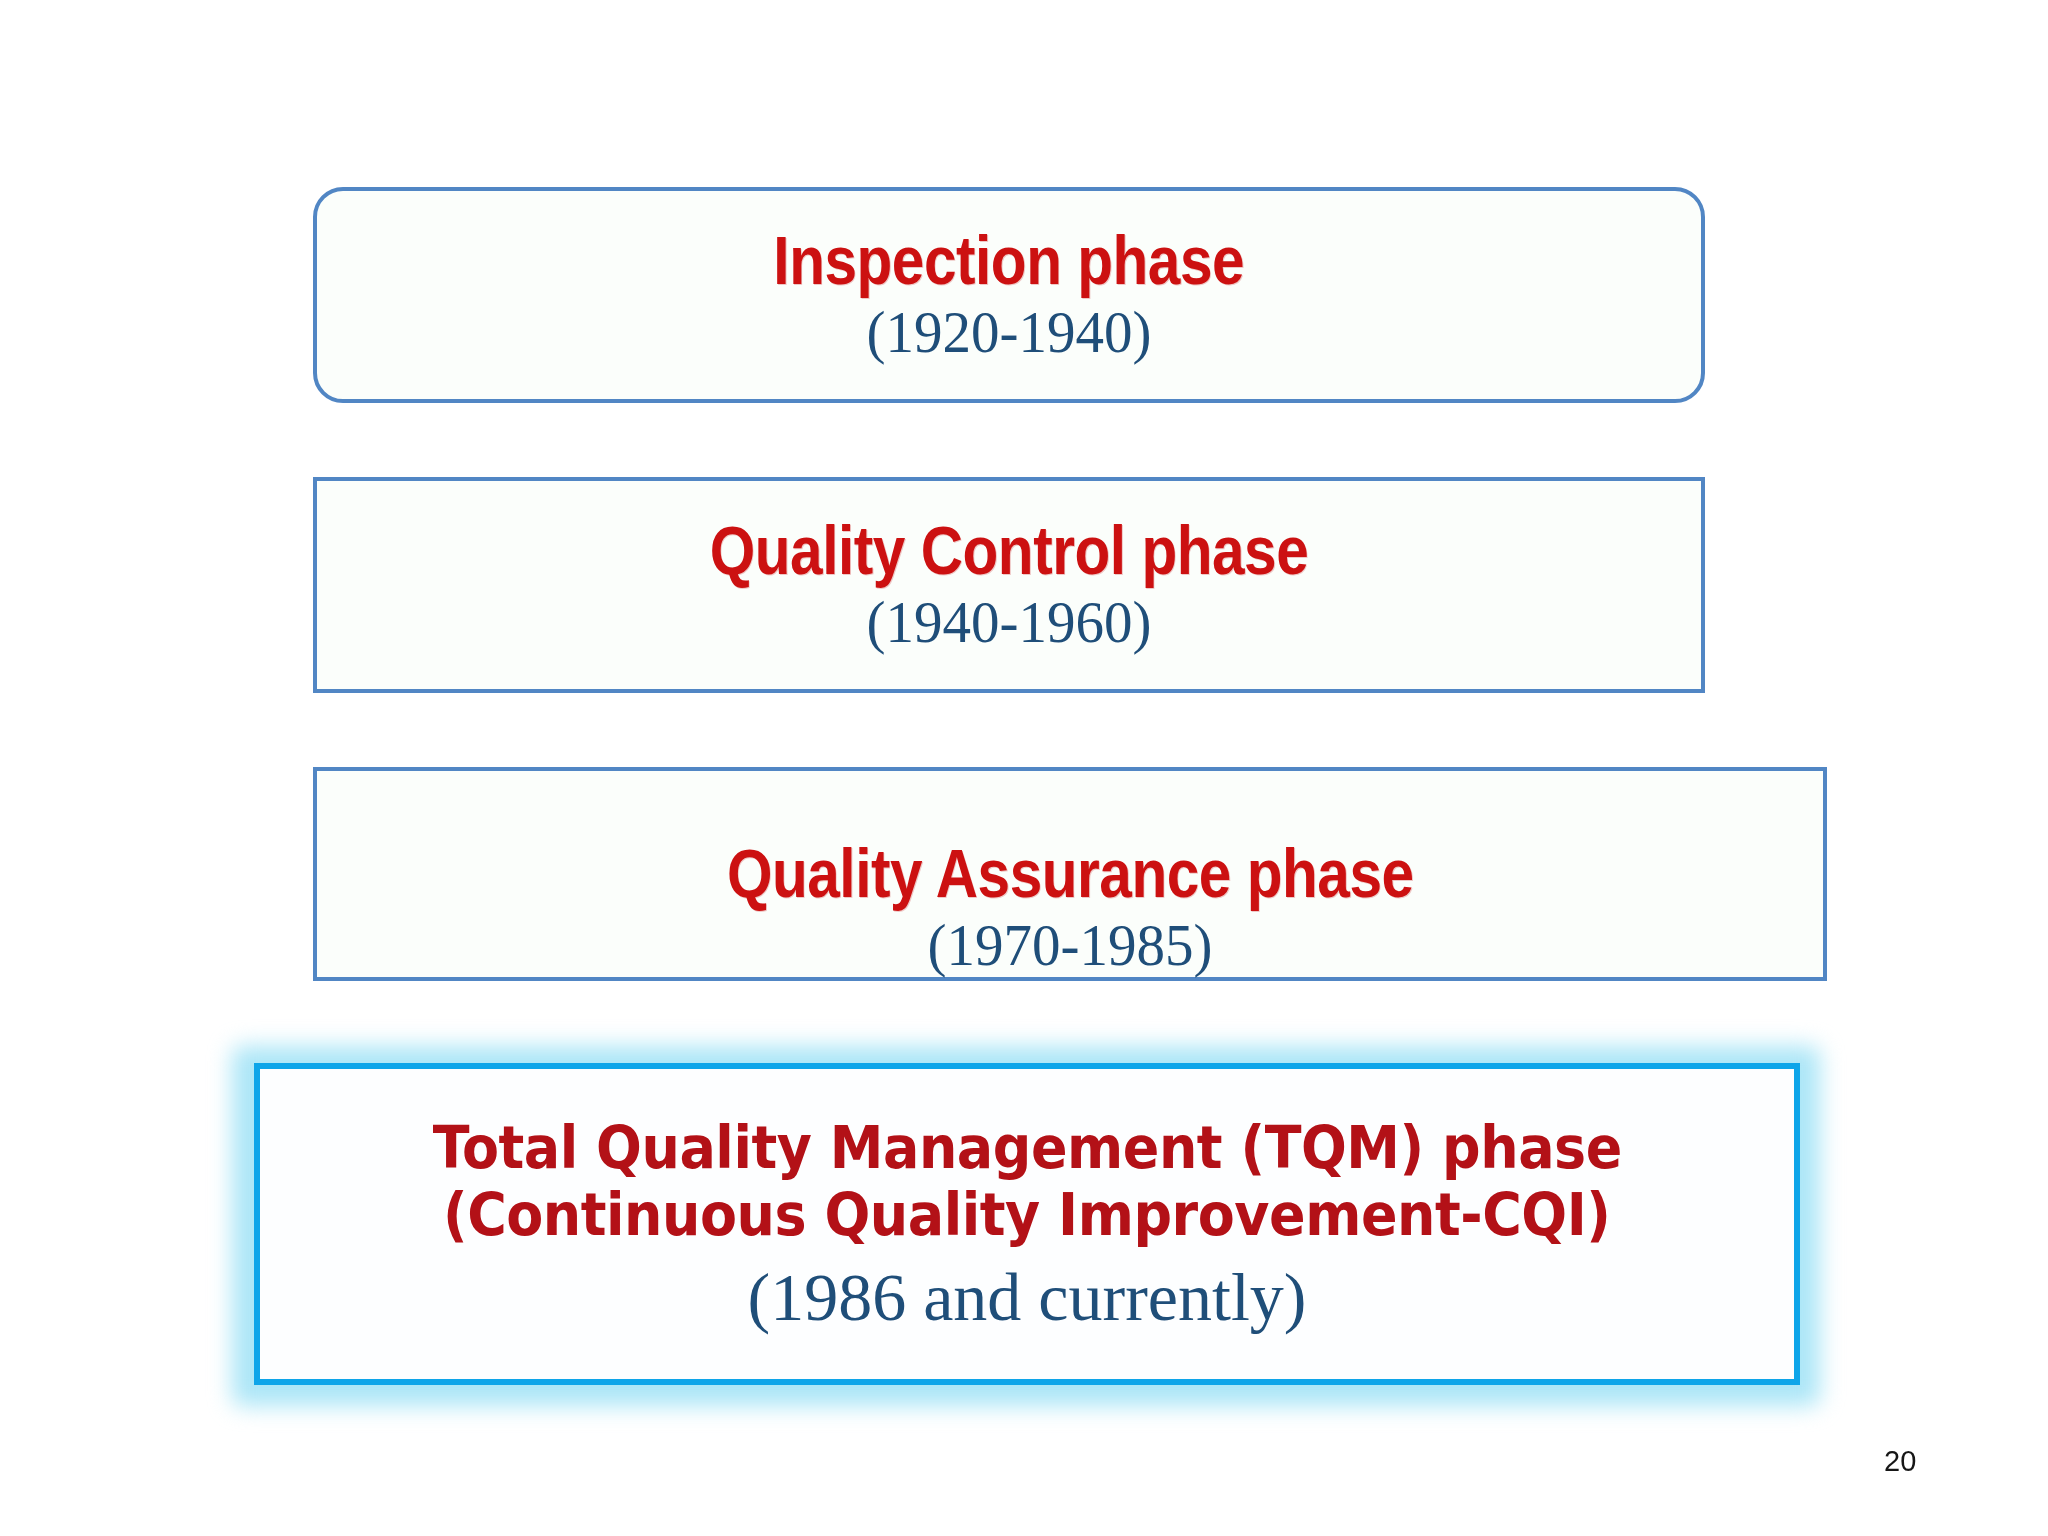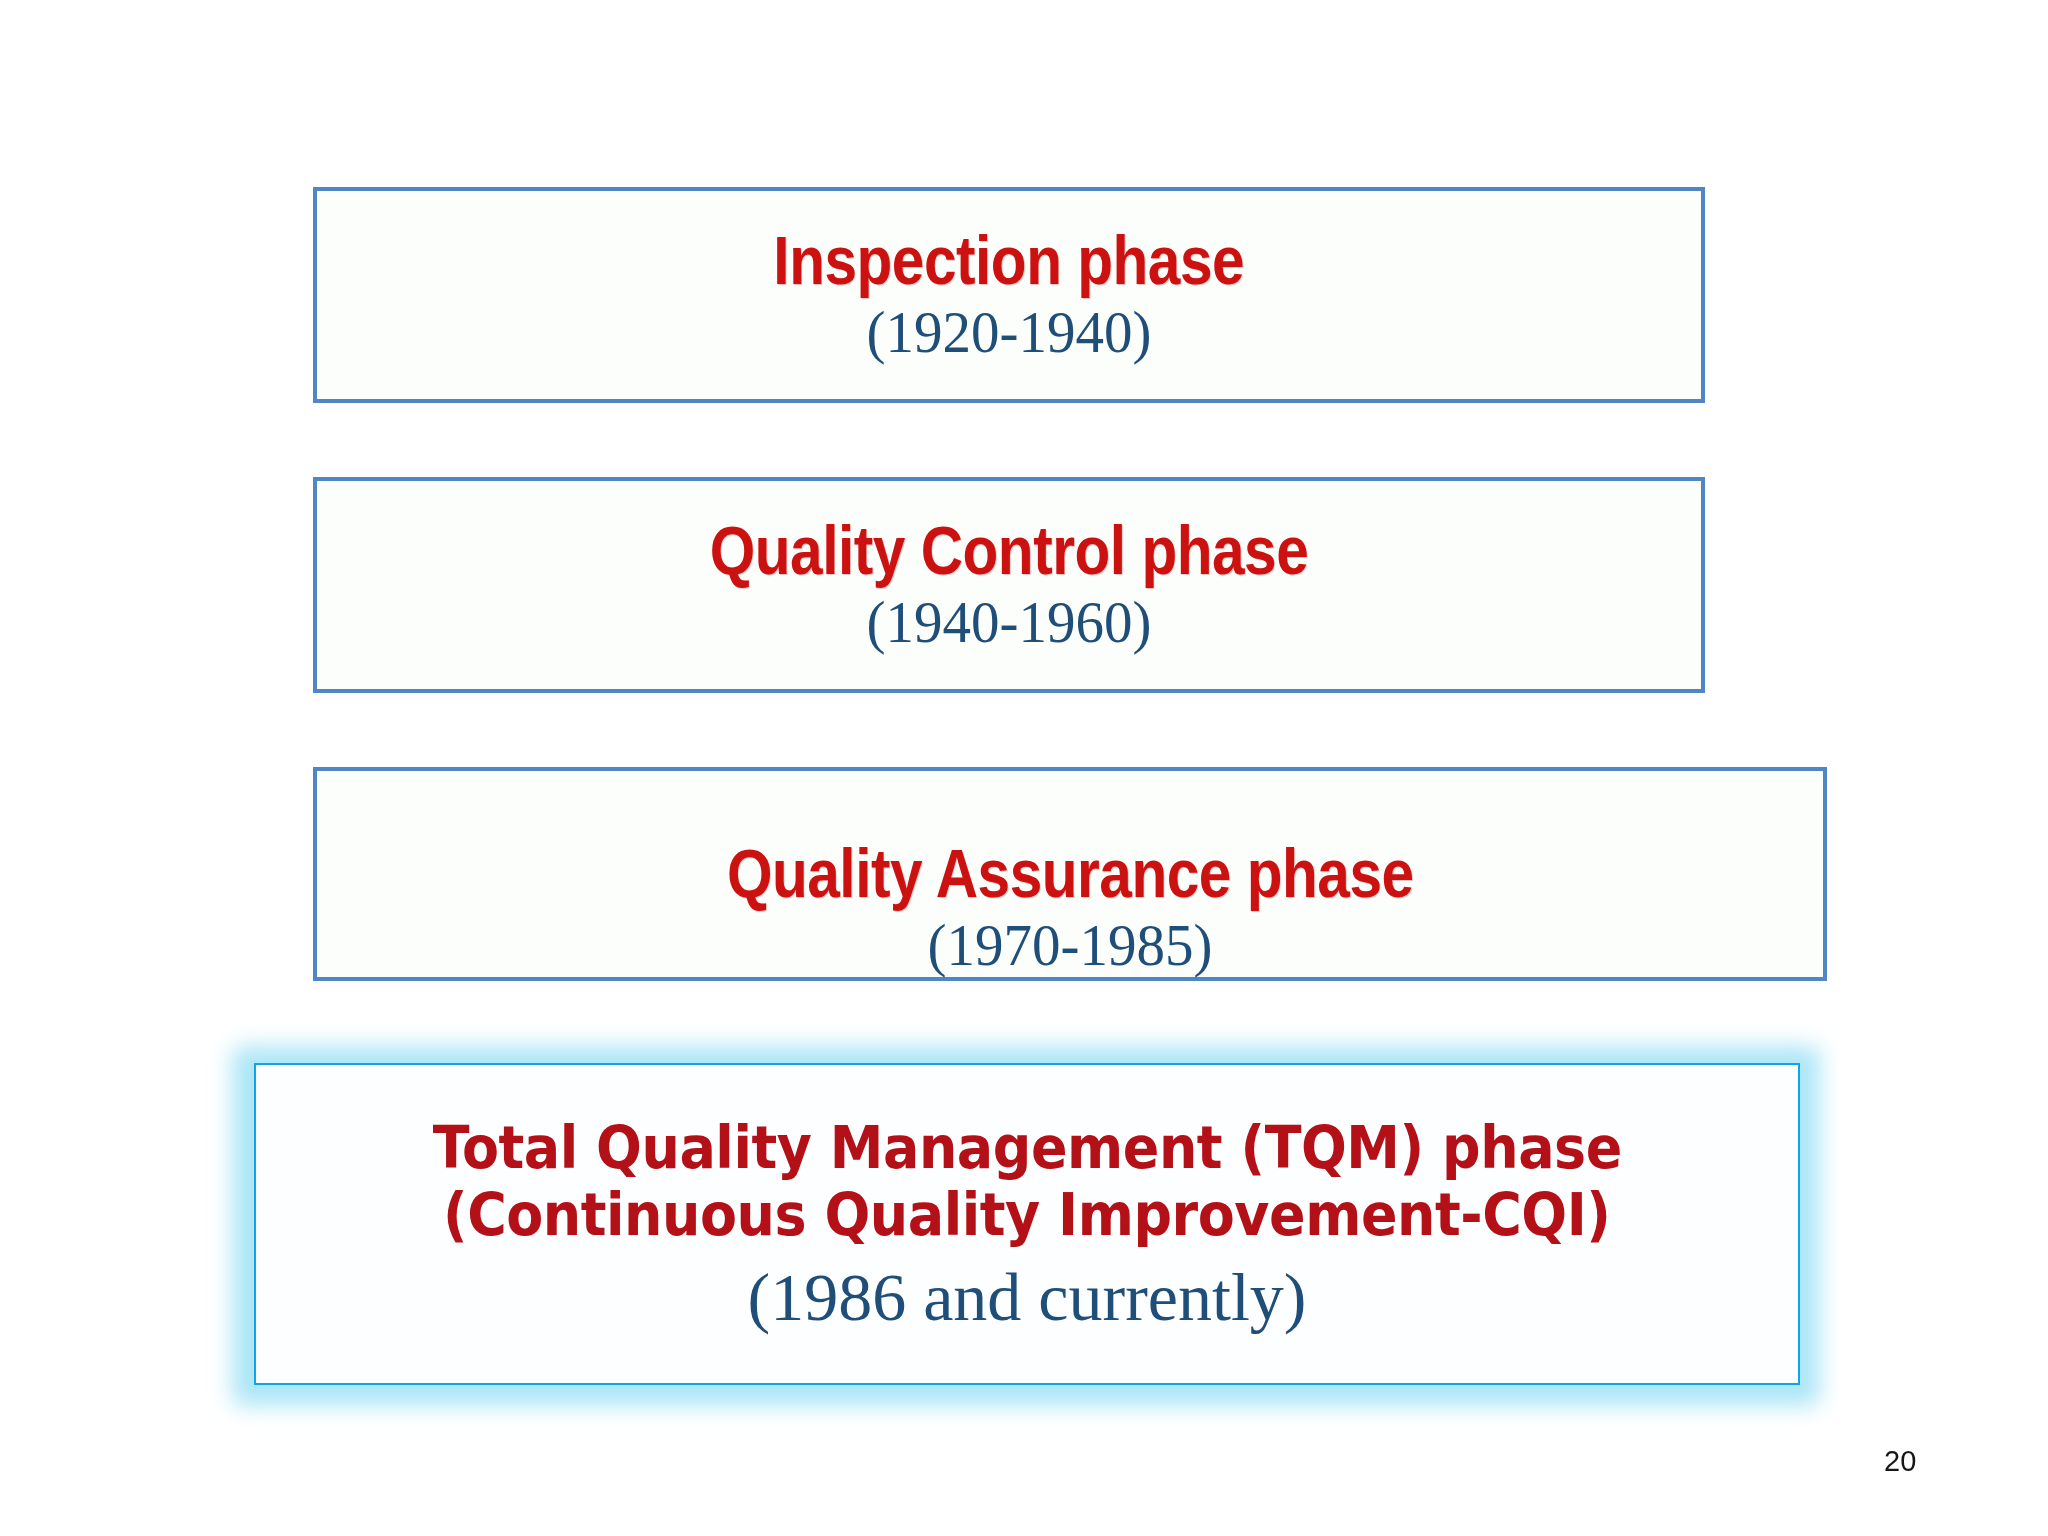--- a/index.html
+++ b/index.html
@@ -55,21 +55,21 @@
     font-size: 60px;
     line-height: 1.05;
     margin-top: 6px;
     white-space: nowrap;
     transform: scaleX(0.95);
     transform-origin: center;
   }
 
   
   #box-inspection {
-    left: 313px;  top: 187px;  width: 1392px; height: 216px;
+    left: 313px;  top: 187px;  width: 1392px; height: 216px; border-radius: 30px;
   }
   #box-quality-control {
     left: 313px;  top: 477px;  width: 1392px; height: 216px;
   }
   #box-quality-assurance {
     left: 313px;  top: 767px;  width: 1514px; height: 214px; justify-content: flex-end;
   }
 
   
   #tqm-wrapper {
@@ -90,21 +90,21 @@
     filter: blur(11px);
   }
   #box-tqm {
     position: absolute;
     left: 36px;
     top: 31px;
     width: 1546px;
     height: 322px;
     box-sizing: border-box;
     background: #fdfeff;
-    border: 2px solid #0ea5e9;
+    border: 6px solid #0ea5e9;
     display: flex;
     flex-direction: column;
     align-items: center;
     justify-content: center;
     text-align: right;
   }
   .tqm-title {
     color: #b31117;
     font-family: "DejaVu Sans", "Liberation Sans", sans-serif;
     font-weight: bold;

